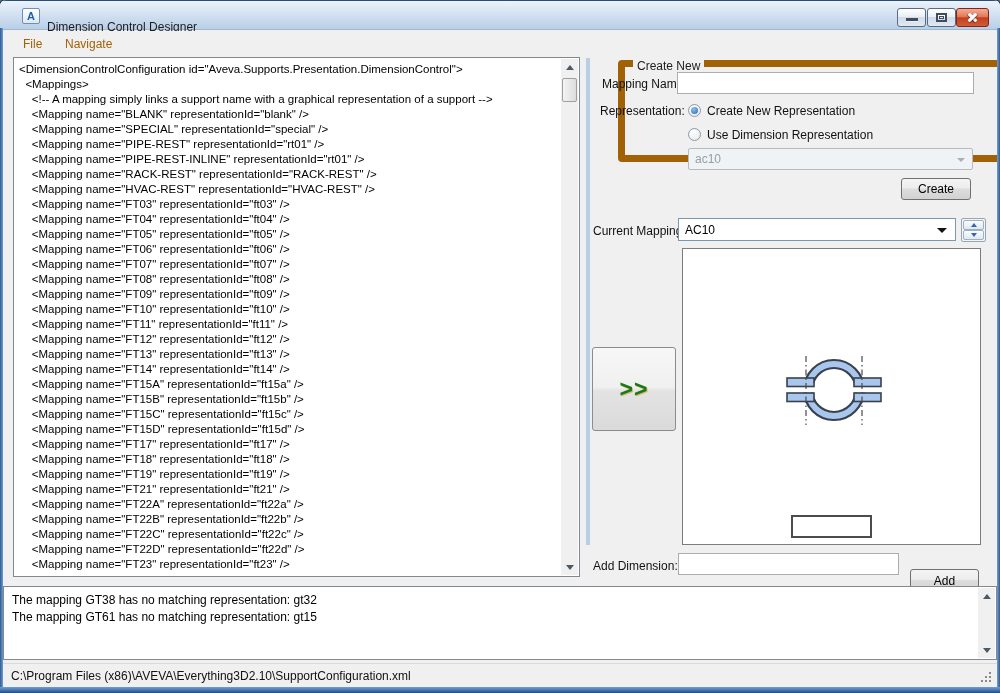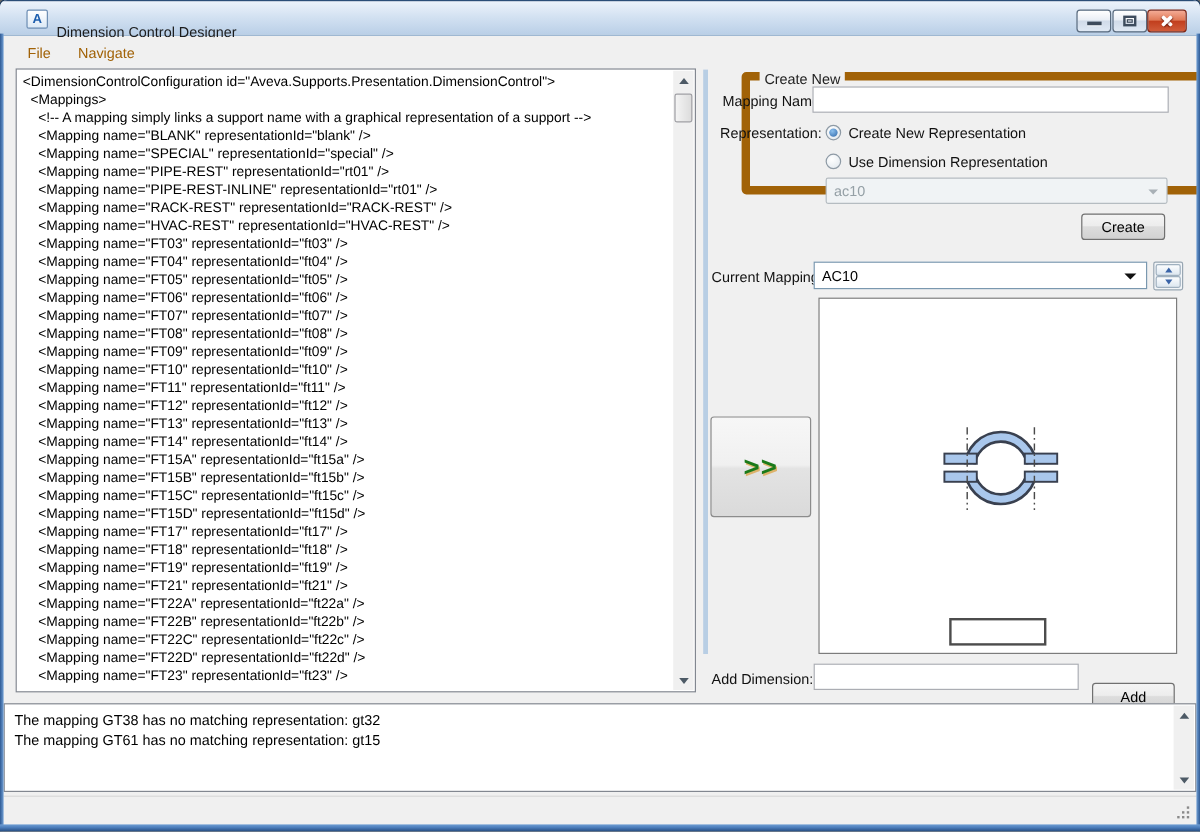--- a/index.html
+++ b/index.html
@@ -225,20 +225,21 @@
       <div class="sb-btn up">
         <span class="tri-up"></span>
       </div>
       <div class="sb-btn down">
         <span class="tri-down"></span>
       </div>
     </div>
   </div>
 
   <div id="statusbar">
+    <span id="status-path">C:\Program Files (x86)\AVEVA\Everything3D2.10\SupportConfiguration.xml</span>
     <span id="grip"></span>
   </div>
 
   <div class="frame" id="frame-left"></div>
   <div class="frame" id="frame-right"></div>
   <div class="frame" id="frame-bottom"></div>
 
 </div>
 
 </body></html>

